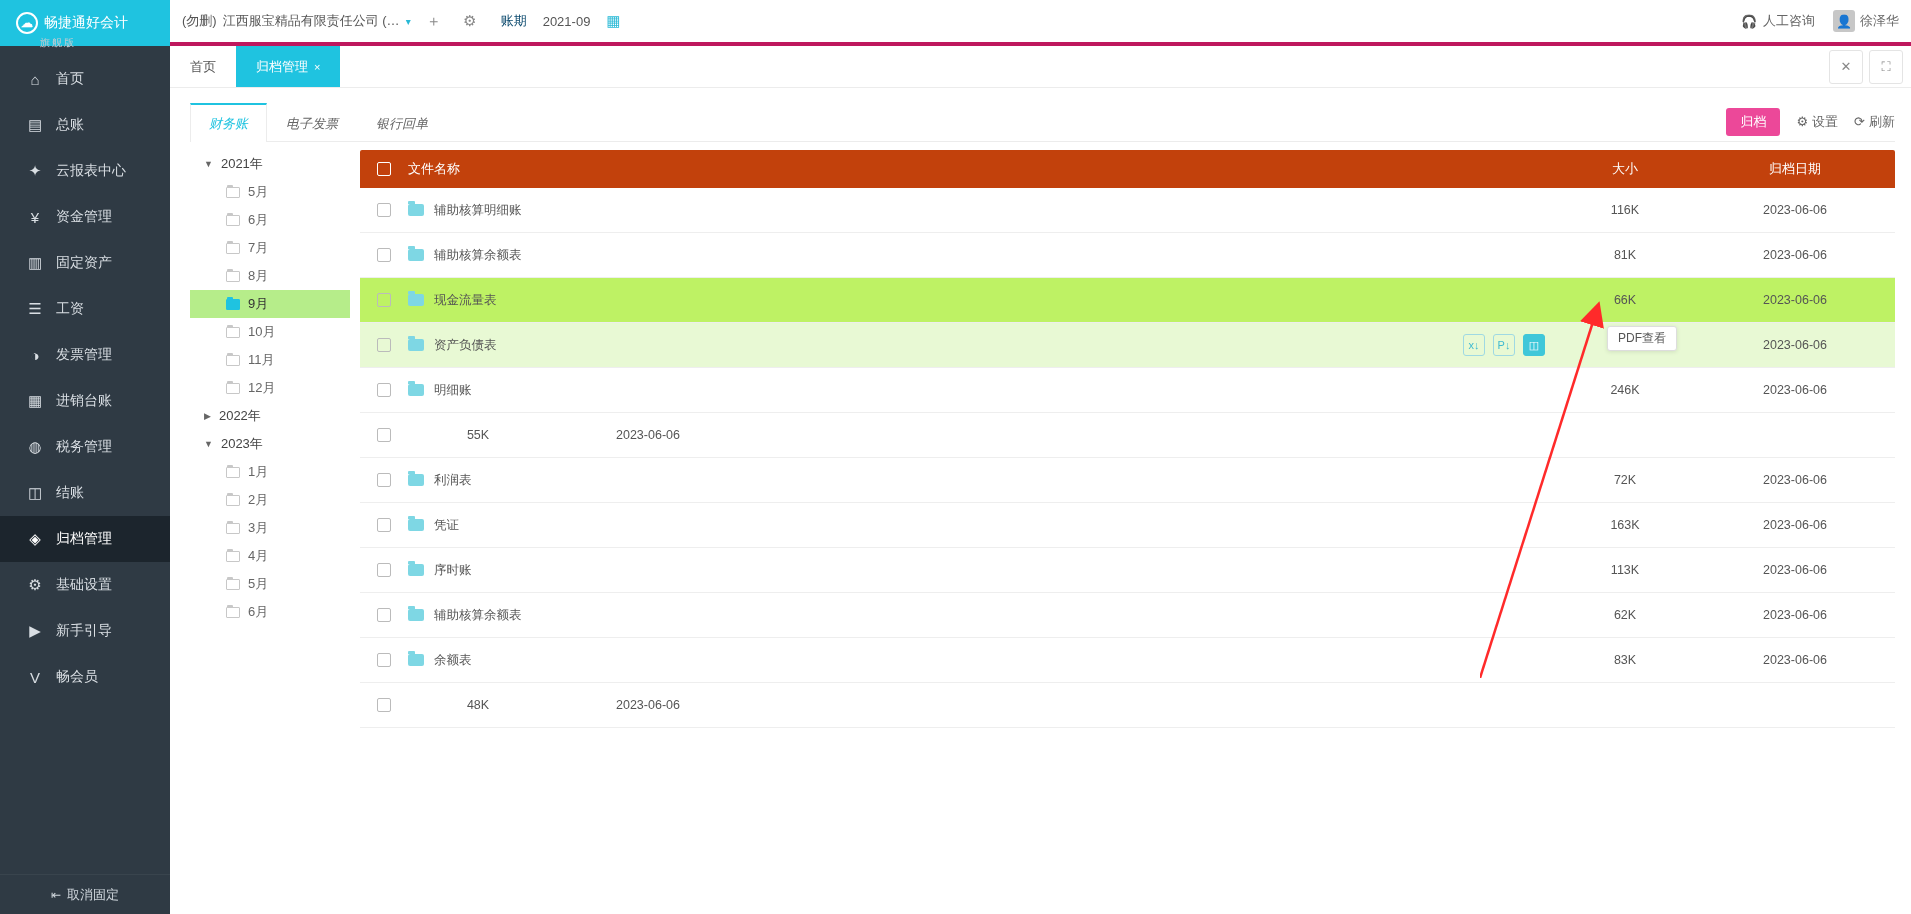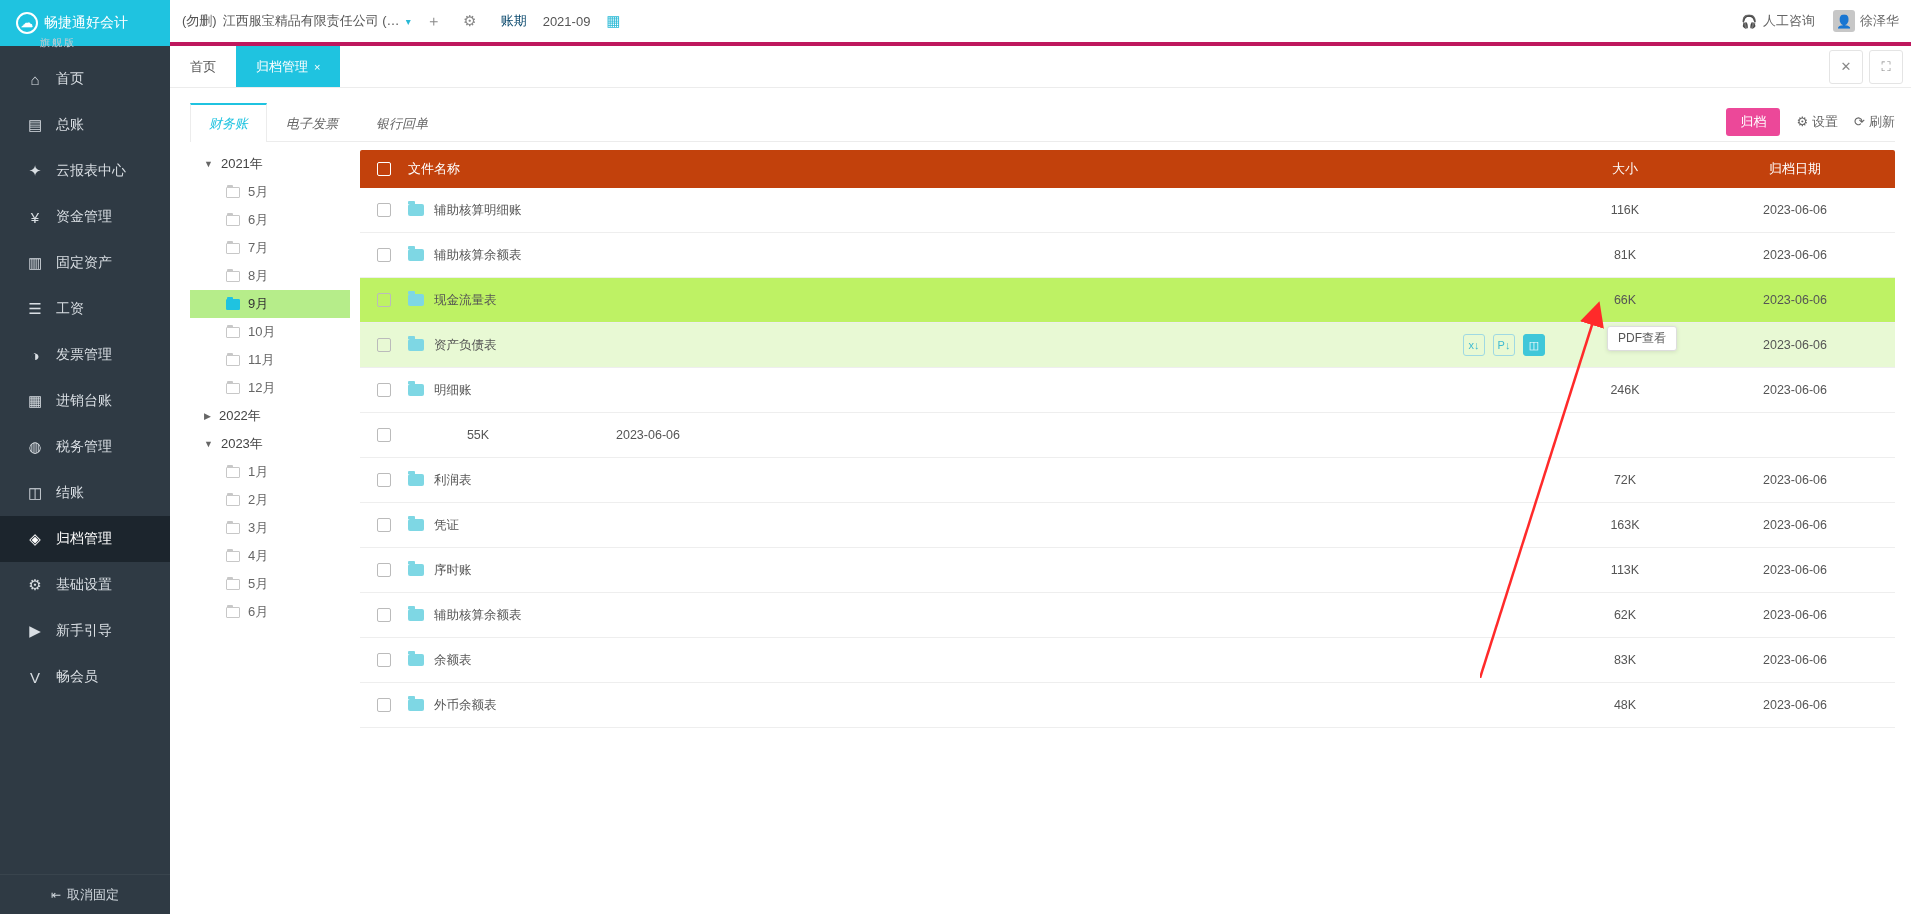--- a/index.html
+++ b/index.html
@@ -428,25 +428,20 @@
       <span>余额表</span>
       <span style="flex:1"></span>
     </div>
     <div class="col-size">83K</div>
     <div class="col-date">2023-06-06</div>
     </div>
       <div class="trow">
     <div class="col-chk">
           <span class="chkbox"></span>
         </div>
-    <div class="col-name">
-      <span class="file-icon"></span>
-      <span>外币余额表</span>
-      <span style="flex:1"></span>
-    </div>
     <div class="col-size">48K</div>
     <div class="col-date">2023-06-06</div>
     </div>
     </div>
 </div>
 
 <svg class="red-arrow" style="left:1480px; top:298px;" width="130" height="380">
   <defs>
     <marker id="ah" markerWidth="10" markerHeight="10" refX="8" refY="5" orient="auto">
       <path d="M0,0 L10,5 L0,10 Z" fill="#ff2a2a"></path>

